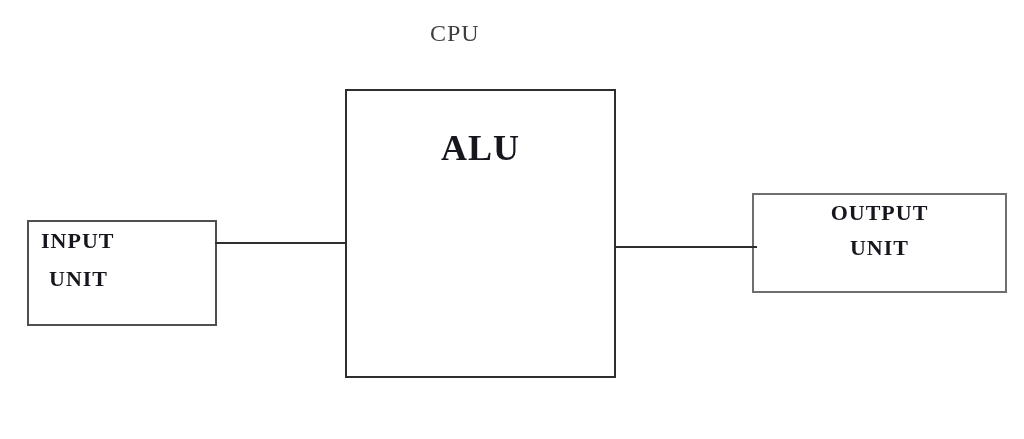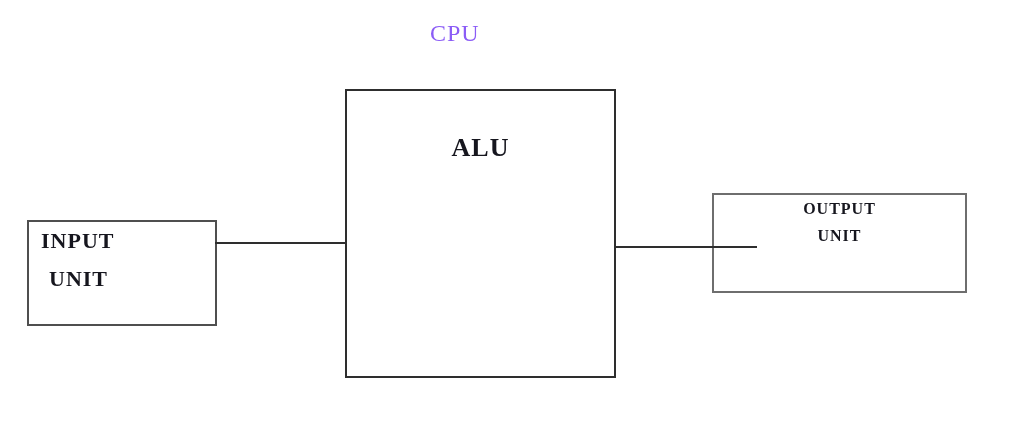--- a/index.html
+++ b/index.html
@@ -18,42 +18,42 @@
   }
 
   
   .cpu-caption {
     position: absolute;
     left: 430px;
     top: 20px;
     font-size: 24px;
     font-weight: normal;
     letter-spacing: 1px;
-    color: #8b5cf6;
+    color: #404040;
   }
 
   
   .cpu-box {
     position: absolute;
     left: 345px;
     top: 89px;
     width: 271px;
     height: 289px;
     border: 2px solid #2e2e2e;
     box-sizing: border-box;
     background: #ffffff;
     display: grid;
     grid-template-rows: 89px 99px auto;
   }
   .cpu-section {
     display: flex;
     align-items: center;
     justify-content: center;
     box-sizing: border-box;
-    font-size: 26px;
+    font-size: 36px;
     font-weight: bold;
     letter-spacing: 1px;
     padding-top: 24px;
   }
   .cpu-section + .cpu-section {
     border-top: 2px solid #2e2e2e;
   }
 
   
   .input-box {
@@ -73,28 +73,28 @@
   .input-box .line1 {
     margin: 6px 0 0 12px;
   }
   .input-box .line2 {
     margin: 12px 0 0 20px;
   }
 
   
   .output-box {
     position: absolute;
-    left: 712px;
+    left: 752px;
     top: 193px;
     width: 255px;
     height: 100px;
     border: 2px solid #6e6e6e;
     box-sizing: border-box;
     background: #ffffff;
-    font-size: 16px;
+    font-size: 22px;
     font-weight: bold;
     letter-spacing: 1px;
     text-align: center;
   }
   .output-box .line1 {
     margin-top: 5px;
   }
   .output-box .line2 {
     margin-top: 9px;
   }

